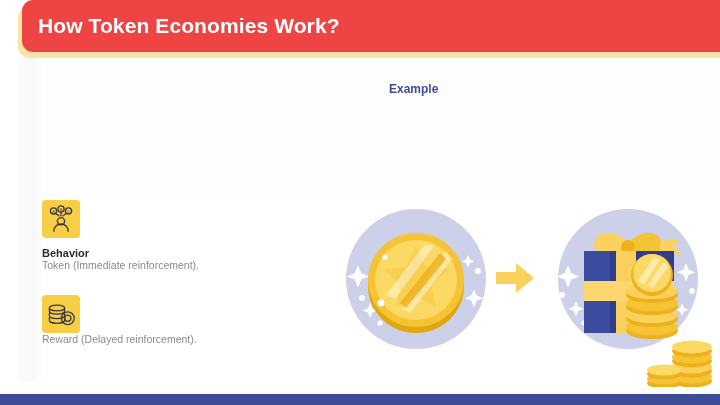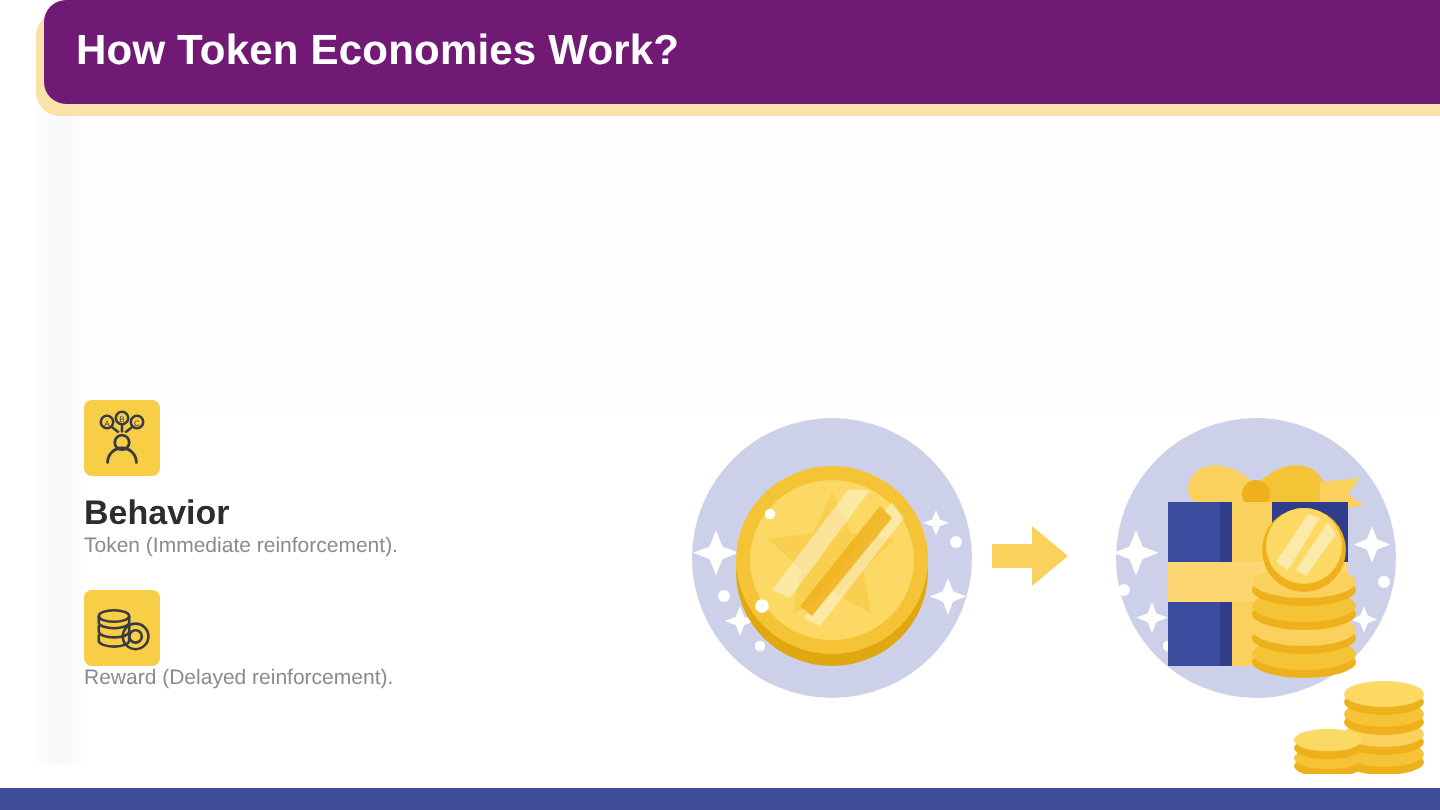--- a/index.html
+++ b/index.html
@@ -58,21 +58,21 @@
     height: 52px;
     background: #fae3a8;
     border-radius: 12px 0 0 12px;
   }
   .header-bar {
     position: absolute;
     left: 22px;
     top: 0px;
     width: 698px;
     height: 52px;
-    background: #701a75;
+    background: #ef4444;
     border-radius: 11px 0 0 11px;
     display: flex;
     align-items: center;
   }
   .header-title {
     color: #ffffff;
     font-size: 21px;
     font-weight: 700;
     letter-spacing: .1px;
     padding-left: 16px;
@@ -125,21 +125,21 @@
   .feat-icon {
     width: 38px;
     height: 38px;
     border-radius: 4px;
     background: #f8ce46;
     position: relative;
     display: block;
   }
   .feat-label {
     margin-top: 9px;
-    font-size: 17px;
+    font-size: 11px;
     font-weight: 700;
     color: #2c2c31;
   }
   .feat-sub {
     margin-top: 0;
     font-size: 10.5px;
     color: #8a8a90;
   }
 
   
@@ -181,20 +181,21 @@
 
   <div class="header-wrap">
     <div class="header-shadow"></div>
     <div class="header-bar">
       <div class="header-title">How Token Economies Work?</div>
     </div>
   </div>
 
 
   <div class="example">
+    <div class="example-title">Example</div>
   </div>
 
   <div class="feature feature-behavior">
     <div class="feat-icon">
       <svg width="38" height="38" viewBox="0 0 38 38" aria-hidden="true">
         <g fill="none" stroke="#3a3a42" stroke-width="1.3">
           <circle cx="11.5" cy="11" r="3.1"></circle>
           <circle cx="19" cy="9" r="3.1"></circle>
           <circle cx="26.5" cy="11" r="3.1"></circle>
           <path d="M13.6 13.2 L17.4 16.2"></path>

